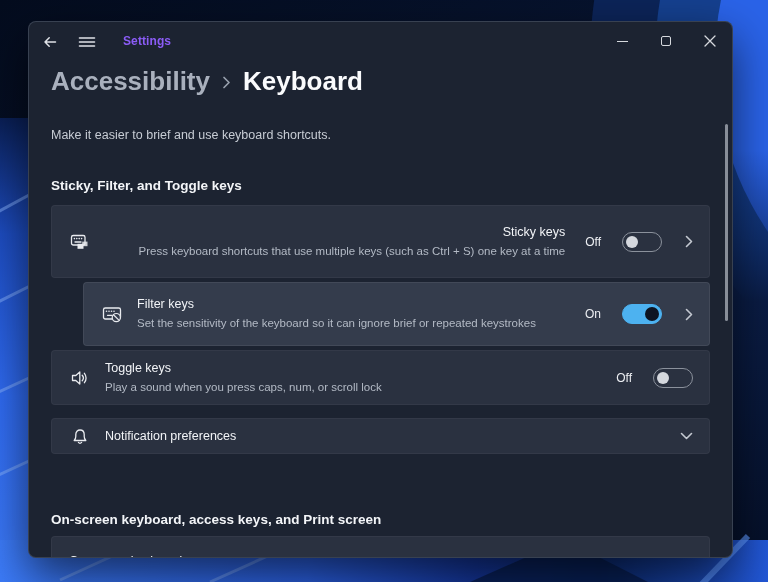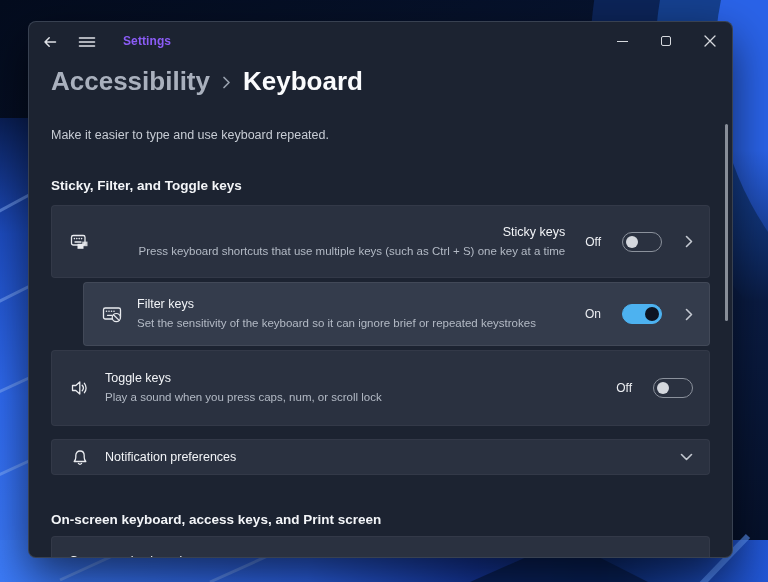--- a/index.html
+++ b/index.html
@@ -62,21 +62,21 @@
   .card-icon { width:22px; height:22px; margin-right:14px; flex:0 0 auto; display:flex; align-items:center; }
   .card-text { flex:1 1 auto; min-width:0; padding-right:20px; }
   .card-title { font-size:12.5px; color:#f2f4f7; }
   .card-desc { font-size:11.5px; color:#b3bac5; line-height:16px; margin-top:4px; max-width:465px; }
   .card-controls { display:flex; align-items:center; flex:0 0 auto;gap:8px; }
   .state-label { font-size:12px; color:#eceef2; margin-right:13px; }
   .chev-right { margin-left:15px; display:flex; }
 
   .c-sticky { height:73px;text-align:right; }
   .c-filter { height:64px;margin-left:32px; }
-  .c-toggle { height:76px; margin-bottom:13px; }
+  .c-toggle { height:55px; margin-bottom:13px; }
   .c-notif  { height:36px; margin-bottom:0; }
   .section-2 { position:absolute; left:0; top:452px;text-align:center; }
   .c-osk { position:absolute; left:0; right:0; top:476px; height:72px; align-items:flex-start; padding-top:17px; }
 
   
   .toggle { position:relative; width:40px; height:20px; border-radius:10px; cursor:pointer; flex:0 0 auto; }
   .toggle.off { border:1px solid #8b919c; background:transparent; }
   .toggle.off .knob { position:absolute; left:3px; top:3px; width:12px; height:12px; border-radius:50%; background:#d5d8de; }
   .toggle.on { background:#4db2f0; border:1px solid #4db2f0; }
   .toggle.on .knob { position:absolute; right:2px; top:2px; width:14px; height:14px; border-radius:50%; background:#0d1522; }
@@ -181,21 +181,21 @@
       <div class="breadcrumb">
         <span class="bc-parent">Accessibility</span>
         <span class="bc-sep">
           <svg class="ic" width="9" height="15" viewBox="0 0 9 15">
             <path d="M2,2.5 L7,7.5 L2,12.5" stroke="#98a0ad" stroke-width="1.7" fill="none" stroke-linecap="round" stroke-linejoin="round"></path>
           </svg>
         </span>
         <span class="bc-current">Keyboard</span>
       </div>
 
-      <div class="subtitle">Make it easier to type and use keyboard repeated.</div>
+      <div class="subtitle">Make it easier to brief and use keyboard shortcuts.</div>
 
       <div class="section-h section-1">Sticky, Filter, and Toggle keys</div>
 
       <div class="cards">
 
         <div class="card c-sticky">
           <div class="card-icon">
             <svg class="ic" width="22" height="22" viewBox="0 0 22 22">
               <rect x="2.5" y="4.5" width="13.5" height="9.5" rx="1.8" stroke="#e9ebef" stroke-width="1.3" fill="none"></rect>
               <g fill="#e9ebef">

